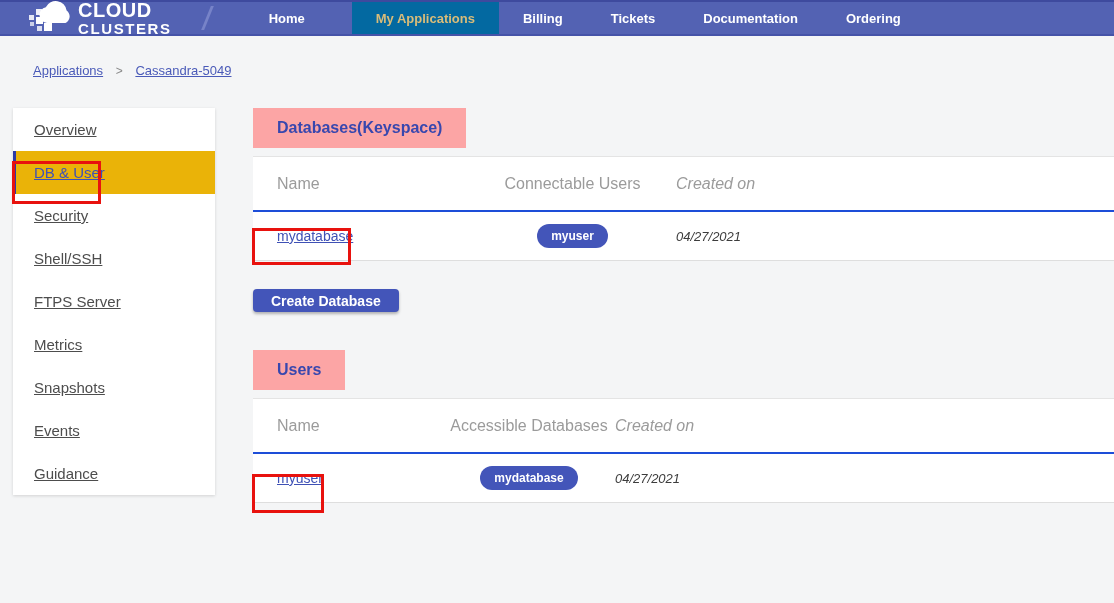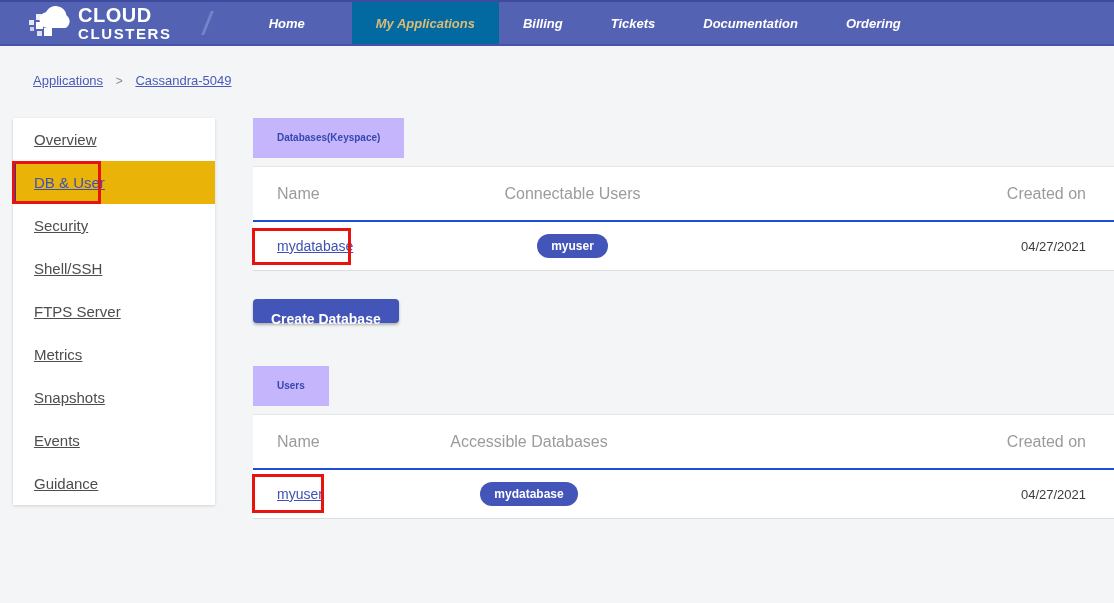--- a/index.html
+++ b/index.html
@@ -6,39 +6,39 @@
   html,body { width: 1114px; height: 603px; }
   body {
     background: #f4f5f6;
     font-family: "Liberation Sans", sans-serif;
     position: relative;
     overflow: hidden;
   }
 
   
   .navbar {
-    height: 46px;
+    height: 36px;
     background: #5362b3;
     border-top: 2px solid #3e4a9e;
     border-bottom: 2px solid #4553a8;
     display: flex;
     align-items: center;
   }
   .brand { display: flex; align-items: center; margin-left: 28px; cursor: pointer; }
   .brand svg { display: block; }
   .brand-text { color: #fff; line-height: 1; margin-left: 4px; }
   .brand-line1 { font-size: 20px; font-weight: bold; letter-spacing: .5px; }
   .brand-line2 { font-size: 15px; font-weight: bold; letter-spacing: 1.6px; text-align: right; margin-top: 1px; }
   .slash {
     width: 3px; height: 24px;
     background: #7783c8;
     transform: skewX(-22deg);
     margin-left: 34px;
   }
-  .nav-items { display: flex; height: 100%; margin-left: 36px; font-style: italic; }
+  .nav-items { display: flex; height: 100%; margin-left: 36px; }
   .nav-item {
     display: flex; align-items: center;
     padding: 0 24px;
     color: #ffffff;
     font-size: 13px;
     font-weight: bold;
     cursor: pointer;
     white-space: nowrap;
   }
   .nav-item.active { background: #0369a1; color: #d9bc79; margin-left: 23px; }
@@ -73,25 +73,25 @@
     background: #eab308;
     color: #3f51b5;
     border-left: 3px solid #2c3aa5;
     padding-left: 18px;
   }
 
   .main { flex: 1; margin-left: 38px; min-width: 0; }
 
   .tab {
     display: inline-block;
-    background: #c4b5fd;
+    background: #fca5a5;
     height: 40px;
     line-height: 40px;
     padding: 0 24px;
-    font-size: 10px;
+    font-size: 16px;
     font-weight: bold;
     color: #3847ae;
     position: relative;
     z-index: 2;
     cursor: pointer;
   }
   .card {
     background: #ffffff;
     margin-top: 8px;
     border-top: 1px solid #e4e4e4;
@@ -103,41 +103,41 @@
     border-bottom: 2px solid #1d4ed8;
     color: #9b9b9b;
     font-size: 16px;
   }
   .trow { display: flex; align-items: center; height: 48px; font-size: 14px; }
   .c1 { padding-left: 24px; }
   .t1 .c1 { width: 216px; }
   .t1 .c2 { width: 207px; text-align: center; }
   .t2 .c1 { width: 190px; }
   .t2 .c2 { width: 172px; text-align: center; }
-  .c3 { flex: 1; text-align: right; padding-right: 28px; }
+  .c3 { flex: 1; text-align: left; padding-right: 28px; font-style: italic; }
   .link { color: #3f51b5; text-decoration: underline; cursor: pointer; }
   .pill {
     display: inline-block;
     background: #4355b9;
     color: #ffffff;
     font-weight: bold;
     font-size: 12px;
     padding: 5px 14px;
     border-radius: 12px;
   }
   .created { color: #3c3c3c; font-size: 13px; }
 
   .btn {
     display: inline-block;
     background: #4355b9;
     color: #ffffff;
     font-weight: bold;
     font-size: 14px;
     font-family: "Liberation Sans", sans-serif;
-    padding: 12px 18px;
+    padding: 4px 18px;
     height: 23px;
     border: none;
     border-radius: 4px;
     box-shadow: 0 2px 3px rgba(0,0,0,0.28);
     cursor: pointer;
   }
   .btn-db { margin-top: 28px; }
   .section-users { margin-top: 38px; }
   .btn-user { margin-top: 34px; }
 

